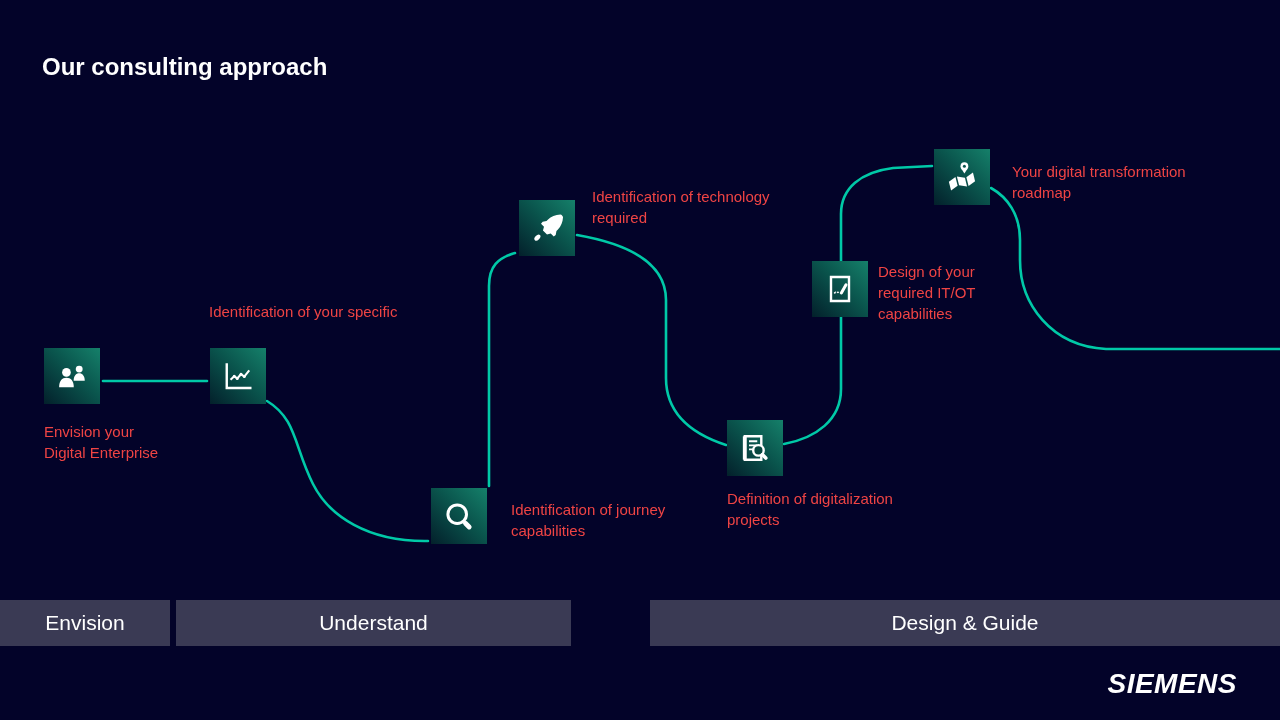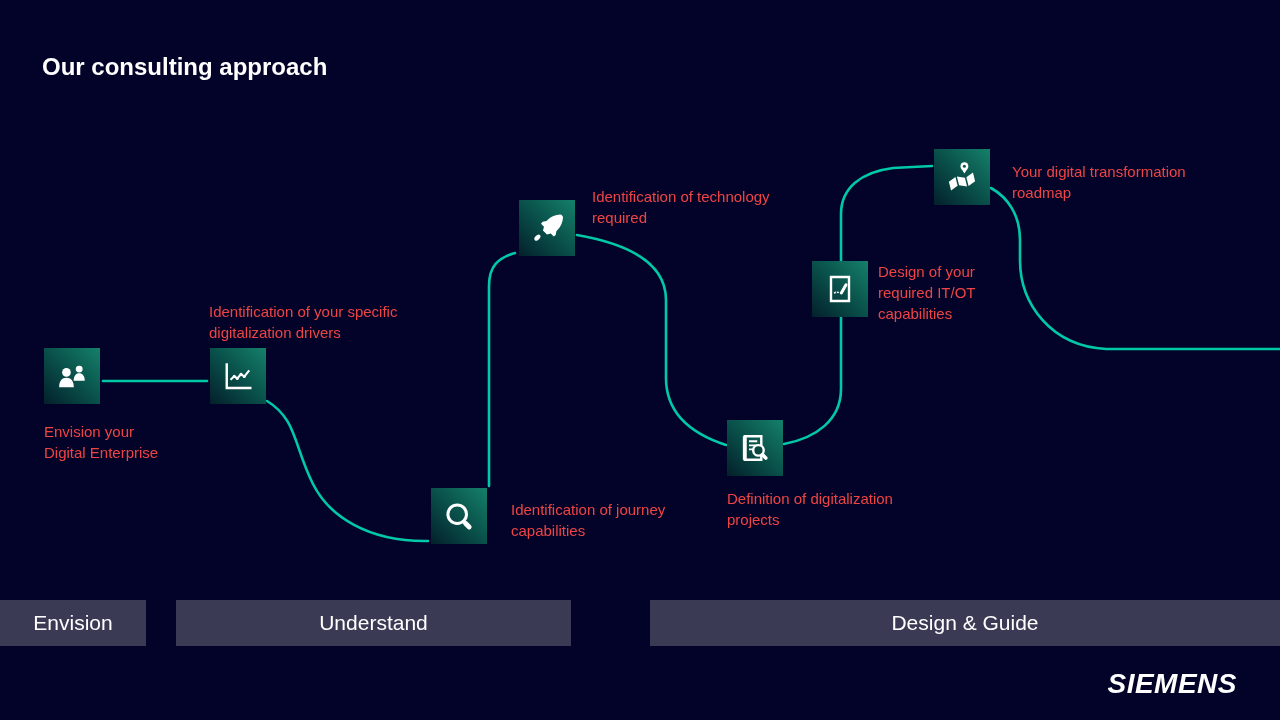--- a/index.html
+++ b/index.html
@@ -65,21 +65,20 @@
       <g fill="#ffffff" stroke="none">
         <circle cx="9.5" cy="12.2" r="1"></circle>
           <circle cx="11.5" cy="13.6" r="1"></circle>
         <circle cx="14" cy="10.8" r="1"></circle>
           <circle cx="16.2" cy="12.4" r="1"></circle>
       </g>
     </svg>
   </div>
   <div class="lbl" style="left:209px;top:301px;">
     <span>Identification of your specific</span>
-    <span>digitalization drivers</span>
   </div>
 
   <div class="tile" style="left:431px;top:488px;">
     <svg viewBox="0 0 24 24" fill="none" stroke="#ffffff">
       <circle cx="10.8" cy="10.8" r="6.2" stroke-width="2"></circle>
       <line x1="16.3" y1="16.8" x2="18.8" y2="19.3" stroke-width="3.2" stroke-linecap="round"></line>
     </svg>
   </div>
   <div class="lbl" style="left:511px;top:499px;">
     <span>Identification of journey</span>
@@ -134,21 +133,21 @@
       <circle cx="13.6" cy="4.8" r="2.6"></circle>
       <path d="M13.6,9.6 l-1.9,-3 h3.8 z"></path>
       <circle cx="13.6" cy="4.8" r="1" fill="#0a554d"></circle>
     </svg>
   </div>
   <div class="lbl" style="left:1012px;top:161px;">
     <span>Your digital transformation</span>
     <span>roadmap</span>
   </div>
 
-  <div class="phase" style="left:0;width:146px;">
+  <div class="phase" style="left:0;width:170px;">
     <span>Envision</span>
   </div>
   <div class="phase" style="left:176px;width:395px;">
     <span>Understand</span>
   </div>
   <div class="phase" style="left:650px;width:630px;">
     <span>Design &amp; Guide</span>
   </div>
 
   <div class="siemens-logo">SIEMENS</div>

